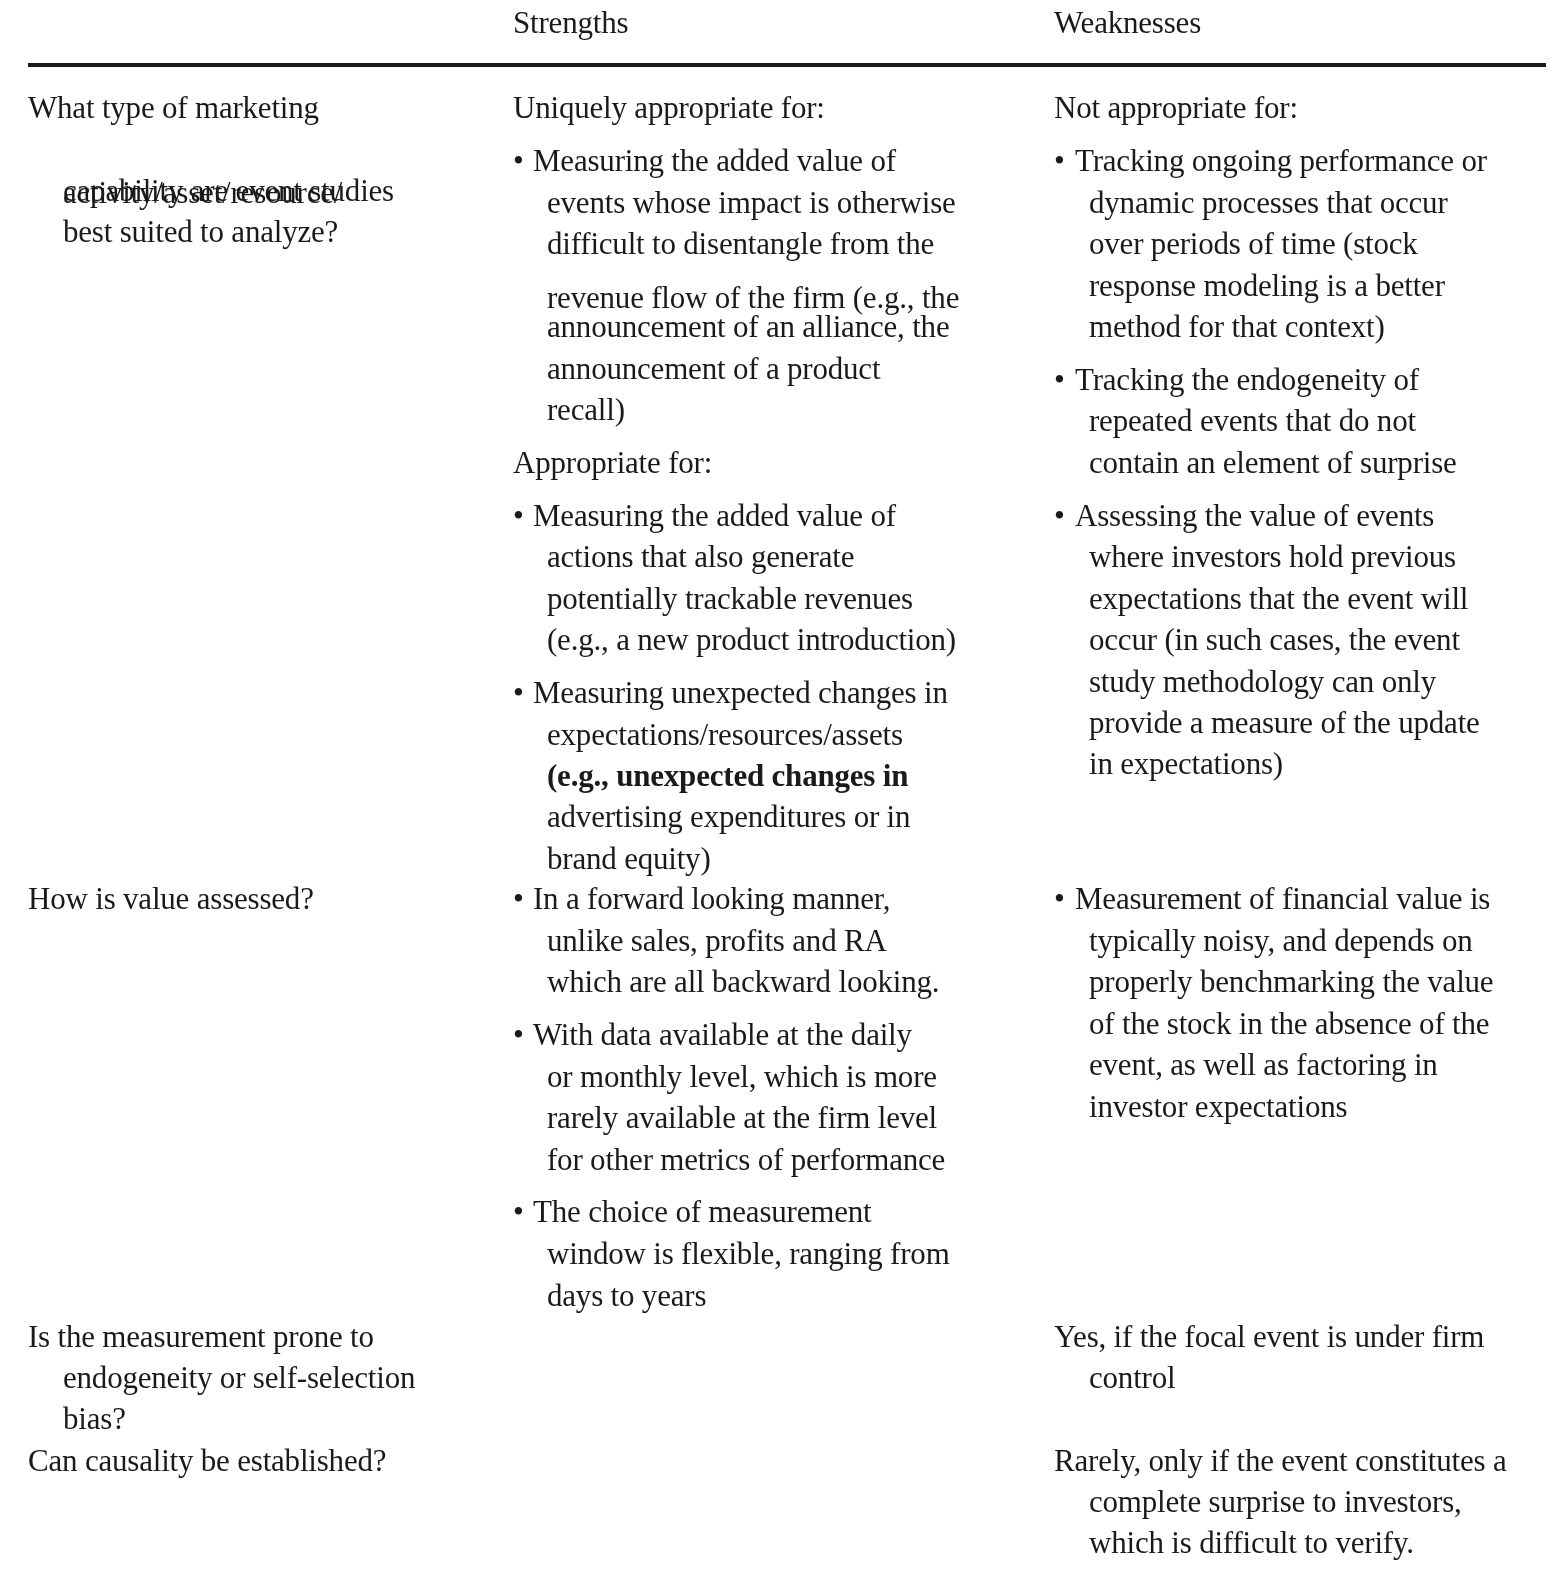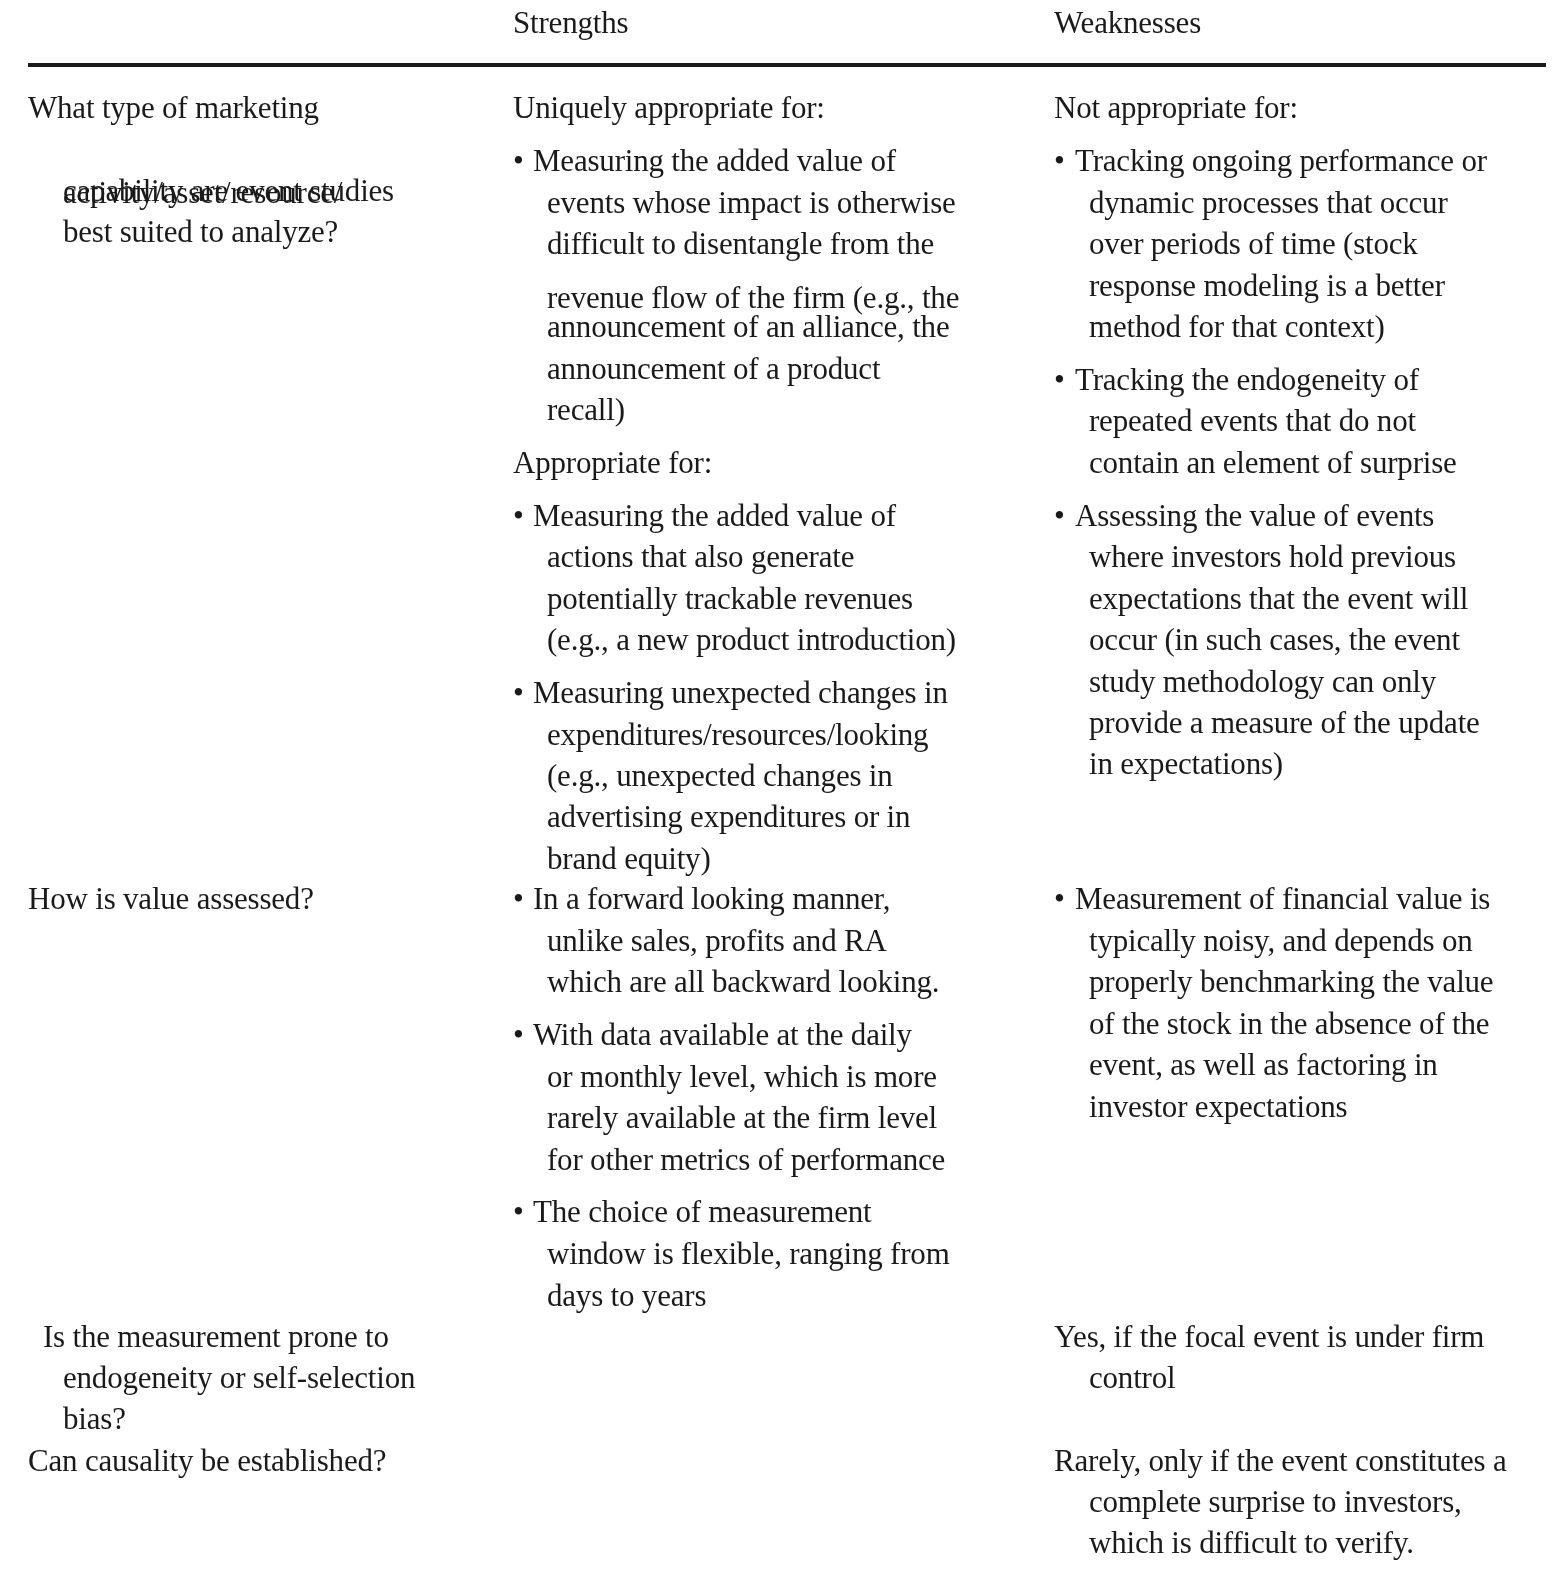--- a/index.html
+++ b/index.html
@@ -40,22 +40,22 @@
     <div class="ln" style="left:513px; top:442px;">Appropriate for:</div>
 
     <span class="bul" style="left:513px; top:495px;">•</span>
     <div class="ln" style="left:533px; top:495px;">Measuring the added value of</div>
     <div class="ln" style="left:547px; top:536px;">actions that also generate</div>
     <div class="ln" style="left:547px; top:578px;">potentially trackable revenues</div>
     <div class="ln" style="left:547px; top:619px;">(e.g., a new product introduction)</div>
 
     <span class="bul" style="left:513px; top:672px;">•</span>
     <div class="ln" style="left:533px; top:672px;">Measuring unexpected changes in</div>
-    <div class="ln" style="left:547px; top:714px;">expenditures/resources/looking</div>
-    <div class="ln" style="left:547px; top:755px;">(e.g., unexpected changes in</div>
+    <div class="ln" style="left:547px; top:714px;">expectations/resources/assets</div>
+    <div class="ln" style="left:547px; top:755px;font-weight:bold;">(e.g., unexpected changes in</div>
     <div class="ln" style="left:547px; top:796px;">advertising expenditures or in</div>
     <div class="ln" style="left:547px; top:838px;">brand equity)</div>
   </div>
 
   <div>
     <div class="ln" style="left:1054px; top:87px;">Not appropriate for:</div>
 
     <span class="bul" style="left:1054px; top:140px;">•</span>
     <div class="ln" style="left:1075px; top:140px;">Tracking ongoing performance or</div>
     <div class="ln" style="left:1089px; top:182px;">dynamic processes that occur</div>
@@ -104,21 +104,21 @@
     <span class="bul" style="left:1054px; top:878px;">•</span>
     <div class="ln" style="left:1075px; top:878px;">Measurement of financial value is</div>
     <div class="ln" style="left:1089px; top:920px;">typically noisy, and depends on</div>
     <div class="ln" style="left:1089px; top:961px;">properly benchmarking the value</div>
     <div class="ln" style="left:1089px; top:1003px;">of the stock in the absence of the</div>
     <div class="ln" style="left:1089px; top:1044px;">event, as well as factoring in</div>
     <div class="ln" style="left:1089px; top:1086px;">investor expectations</div>
   </div>
 
   <div>
-    <div class="ln" style="left:28px; top:1316px;margin-left:15px;">Is the measurement prone to</div>
+    <div class="ln" style="left:28px; top:1316px;">Is the measurement prone to</div>
     <div class="ln" style="left:63px; top:1357px;">endogeneity or self-selection</div>
     <div class="ln" style="left:63px; top:1398px;">bias?</div>
   </div>
   <div>
     <div class="ln" style="left:1054px; top:1316px;">Yes, if the focal event is under firm</div>
     <div class="ln" style="left:1089px; top:1357px;">control</div>
   </div>
 
   <div>
     <div class="ln" style="left:28px; top:1440px;">Can causality be established?</div>

